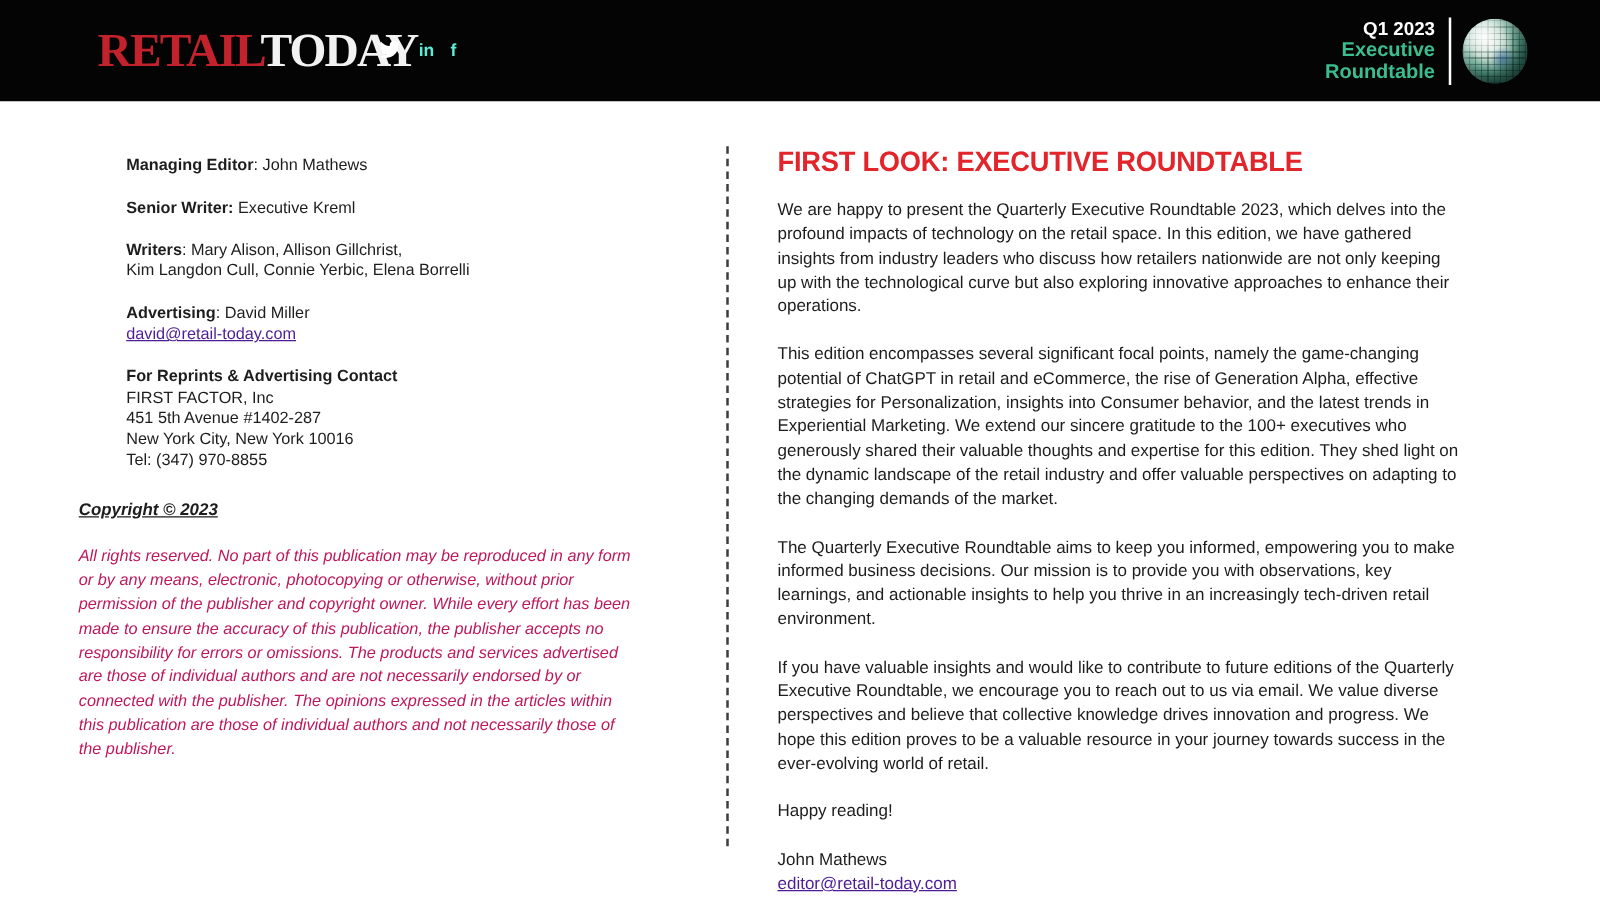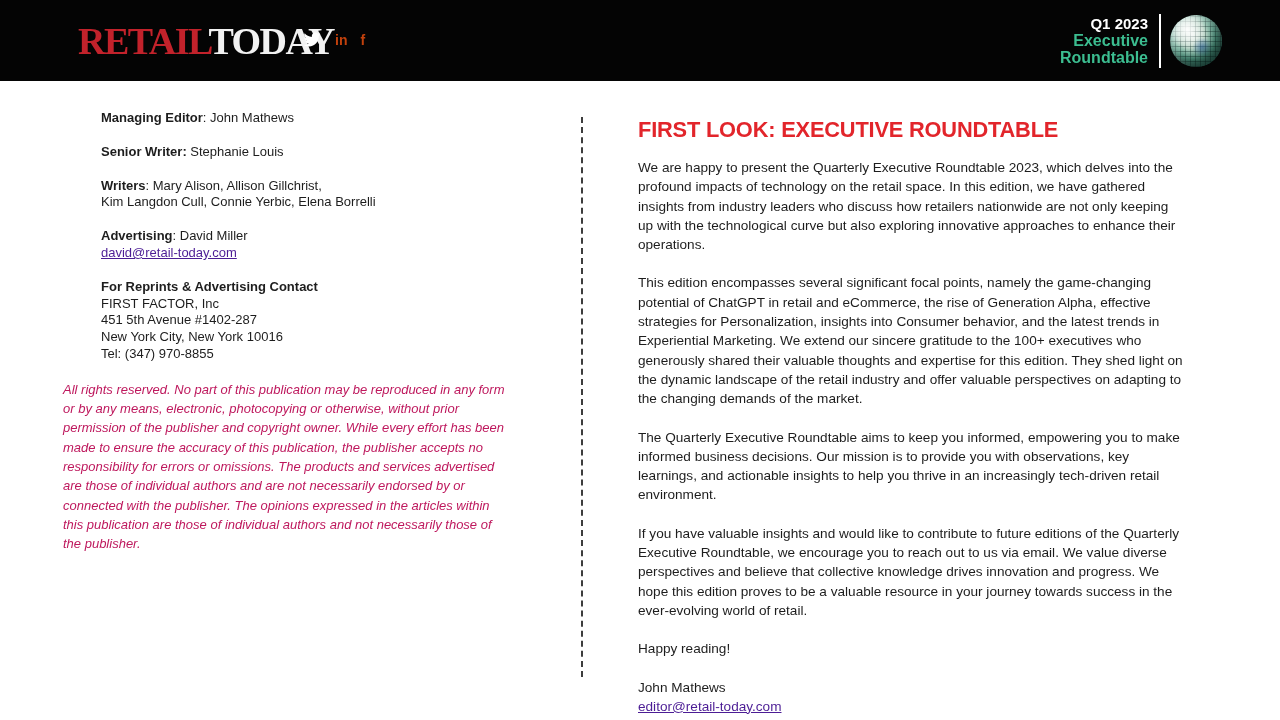--- a/index.html
+++ b/index.html
@@ -26,21 +26,21 @@
     font-weight: 700; font-size: 38px; letter-spacing: -1.5px;
     white-space: nowrap;
   }
   .logo .retail { color: #c2222b; }
   .logo .today  { color: #f2f2f2; }
 
   .social {
     position: absolute; left: 302px; top: 31px;
     display: flex; align-items: center; gap: 13px;
   }
-  .social a { color: #c2410c; text-decoration: none; display: inline-flex; align-items: center; }
+  .social a { color: #5eead4; text-decoration: none; display: inline-flex; align-items: center; }
   .social .glyph { font-weight: 700; font-size: 14px; line-height: 1; }
   .social svg { width: 20px; height: 17px; fill: #ffffff; }
 
   .issue {
     position: absolute; right: 58px; top: 50%;
     transform: translateY(-50%);
     display: flex; align-items: center;
   }
   .issue-text { text-align: right; font-weight: 700; line-height: 17px; }
   .issue-quarter { color: #ffffff; font-size: 15px; }
@@ -52,21 +52,21 @@
       radial-gradient(circle at 33% 28%, rgba(255,255,255,0.95) 0%, rgba(255,255,255,0) 38%),
       radial-gradient(circle at 62% 62%, rgba(38,92,160,0.55) 0%, rgba(38,92,160,0) 22%),
       repeating-linear-gradient(0deg,  rgba(8,42,36,0.38) 0 1px, transparent 1px 5px),
       repeating-linear-gradient(90deg, rgba(8,42,36,0.38) 0 1px, transparent 1px 5px),
       radial-gradient(circle at 42% 38%, #e9f0ea 0%, #bed9cb 30%, #5cb298 55%, #2e7a68 80%, #193f39 100%);
     box-shadow: inset -7px -9px 12px rgba(0,0,0,0.55), inset 4px 5px 8px rgba(255,255,255,0.45);
   }
 
   
   .left-col {
-    position: absolute; left: 63px; top: 110px; width: 445px;
+    position: absolute; left: 63px; top: 124px; width: 445px;
     font-size: 13px;
   }
   .masthead-list { padding-left: 38px; }
   .masthead-list p { margin: 0 0 17px; line-height: 16.8px; }
   .masthead-list b { font-weight: 700; }
   .inline-link { color: #4c1d95; text-decoration: underline; }
 
   .copyright-title {
     font-style: italic; font-weight: 700; text-decoration: underline;
     font-size: 13.5px; margin: 23px 0 20px;
@@ -77,21 +77,21 @@
   }
 
   
   .divider {
     position: absolute; left: 581px; top: 117px;
     height: 560px; width: 0;
     border-left: 2px dashed #3d3d3d;
   }
 
   
-  .right-col { position: absolute; left: 638px; top: 117px; width: 546px; }
+  .right-col { position: absolute; left: 622px; top: 117px; width: 546px; }
   .article-title {
     color: #e2252b; font-size: 22.5px; font-weight: 700;
     margin: 0 0 15px; letter-spacing: -0.2px;
     transform: scaleX(0.97); transform-origin: left center;
     white-space: nowrap;
   }
   .right-col p { font-size: 13.6px; line-height: 19.3px; margin: 0 0 19px; }
   .right-col .sig-name  { margin: 0; }
   .right-col .sig-email { margin: 0; }
 </style>
@@ -124,26 +124,27 @@
       <div class="issue-line">Roundtable</div>
     </div>
     <div class="issue-bar"></div>
     <div class="globe"></div>
   </div>
 </div>
 
 <div class="left-col">
   <div class="masthead-list">
     <p><b>Managing Editor</b><span>: John Mathews</span></p>
-    <p><b>Senior Writer:</b><span> Stephanie Louis</span></p>
+    <p><b>Senior Writer:</b><span> Executive Kreml</span></p>
     <p><b>Writers</b><span>:  Mary Alison, Allison Gillchrist,</span><br><span>Kim Langdon Cull, Connie Yerbic, Elena Borrelli</span></p>
     <p><b>Advertising</b><span>: David Miller</span><br><a href="#" class="inline-link">david@retail-today.com</a></p>
     <p><b>For Reprints &amp; Advertising Contact</b><br><span>FIRST FACTOR, Inc</span><br><span>451 5th Avenue #1402-287</span><br><span>New York City, New York 10016</span><br><span>Tel: (347) 970-8855</span></p>
   </div>
 
+  <p class="copyright-title">Copyright © 2023</p>
   <p class="copyright-body">All rights reserved. No part of this publication may be reproduced in any form or by any means, electronic, photocopying or otherwise, without prior permission of the publisher and copyright owner. While every effort has been made to ensure the accuracy of this publication, the publisher accepts no responsibility for errors or omissions. The products and services advertised are those of individual authors and are not necessarily endorsed by or connected with the publisher. The opinions expressed in the articles within this publication are those of individual authors and not necessarily those of the publisher.</p>
 </div>
 
 <div class="divider"></div>
 
 <div class="right-col">
   <h1 class="article-title">FIRST LOOK: EXECUTIVE ROUNDTABLE</h1>
   <p>We are happy to present the Quarterly Executive Roundtable 2023, which delves into the profound impacts of technology on the retail space. In this edition, we have gathered insights from industry leaders who discuss how retailers nationwide are not only keeping up with the technological curve but also exploring innovative approaches to enhance their operations.</p>
   <p>This edition encompasses several significant focal points, namely the game-changing potential of ChatGPT in retail and eCommerce, the rise of Generation Alpha, effective strategies for Personalization, insights into Consumer behavior, and the latest trends in Experiential Marketing. We extend our sincere gratitude to the 100+ executives who generously shared their valuable thoughts and expertise for this edition. They shed light on the dynamic landscape of the retail industry and offer valuable perspectives on adapting to the changing demands of the market.</p>
   <p>The Quarterly Executive Roundtable aims to keep you informed, empowering you to make informed business decisions. Our mission is to provide you with observations, key learnings, and actionable insights to help you thrive in an increasingly tech-driven retail environment.</p>

